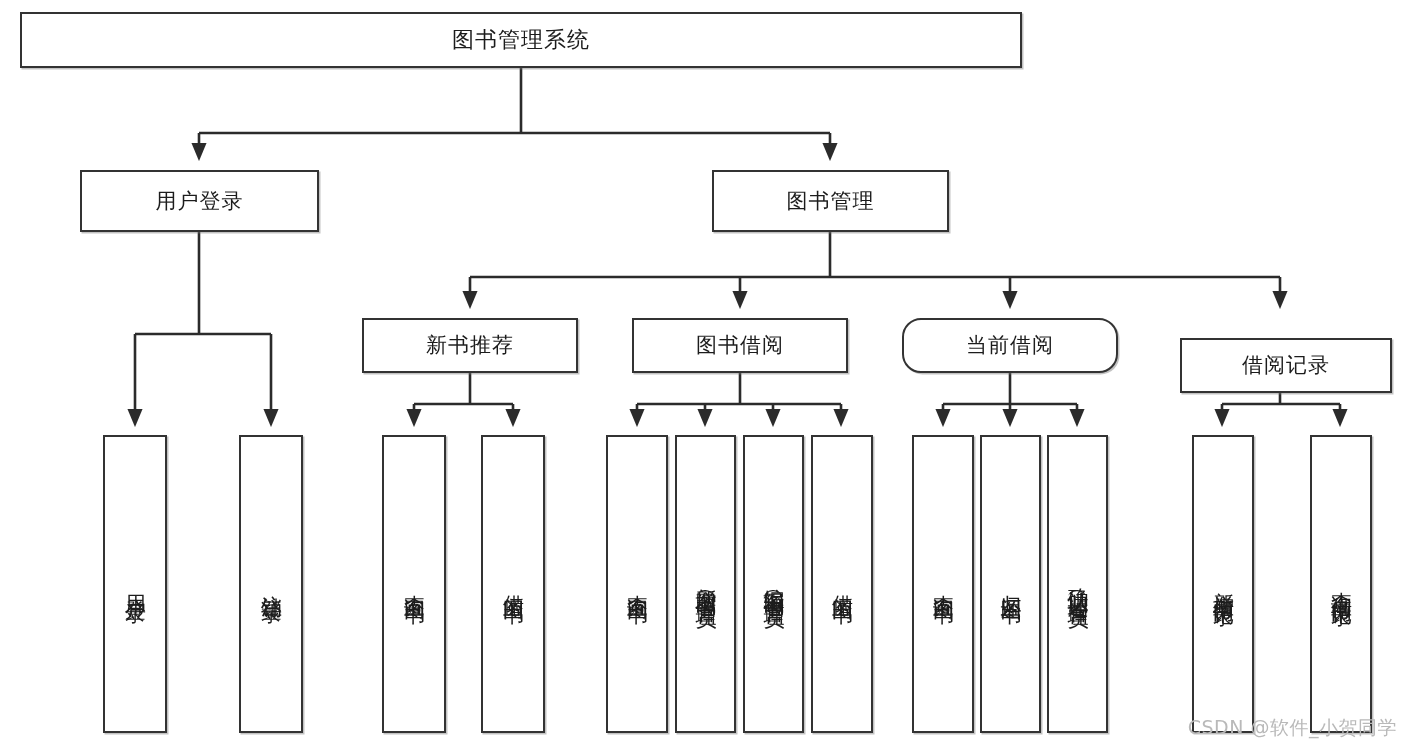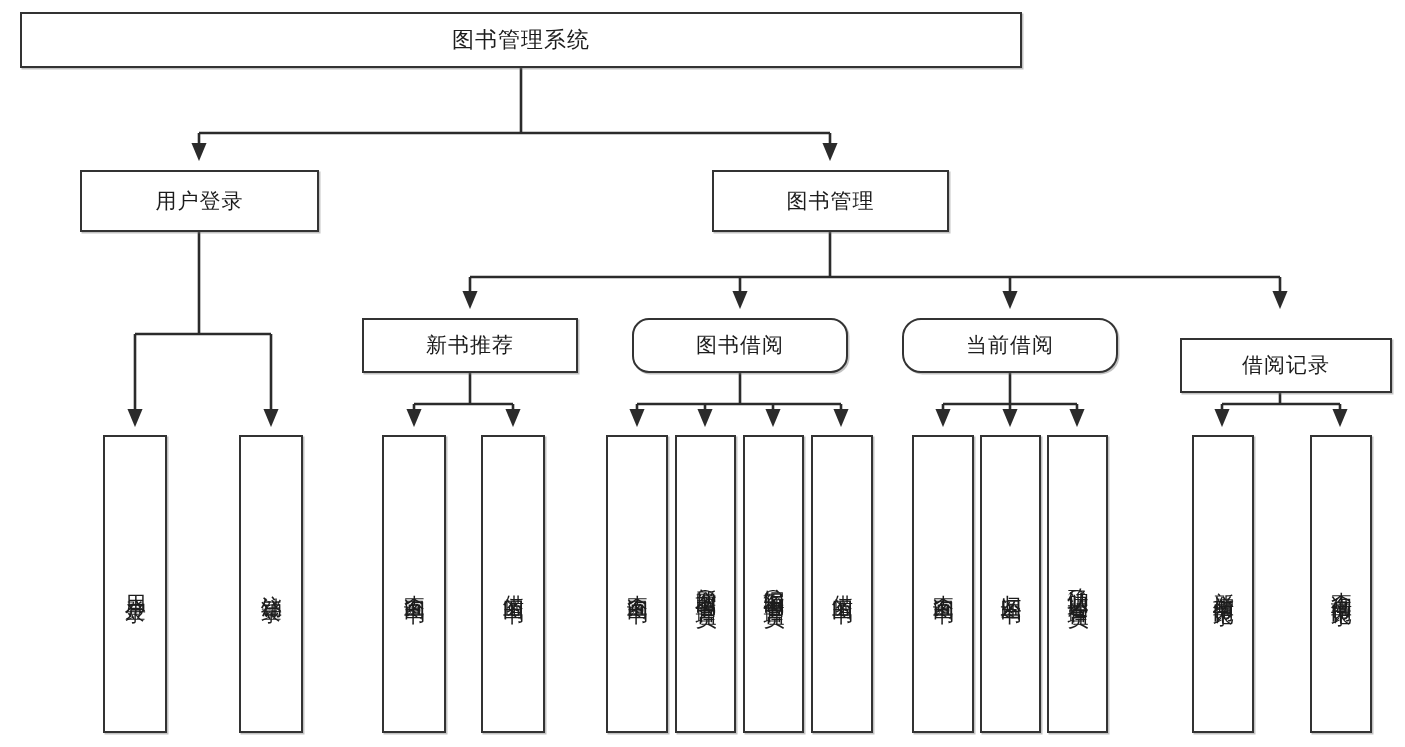--- a/index.html
+++ b/index.html
@@ -126,21 +126,21 @@
   <div class="node" style="left:80px; top:170px; width:239px; height:62px;">
     <span class="lbl">用户登录</span>
   </div>
   <div class="node" style="left:362px; top:318px; width:216px; height:55px;">
     <span class="lbl">新书推荐</span>
   </div>
 
   <div class="node" style="left:712px; top:170px; width:237px; height:62px;">
     <span class="lbl">图书管理</span>
   </div>
-  <div class="node" style="left:632px; top:318px; width:216px; height:55px;border-radius:17px;">
+  <div class="node" style="left:632px; top:318px; width:216px; height:55px;">
     <span class="lbl">图书借阅</span>
   </div>
   <div class="node" style="left:902px; top:318px; width:216px; height:55px;border-radius:19px;">
     <span class="lbl">当前借阅</span>
   </div>
   <div class="node" style="left:1172px; top:338px; width:212px; height:55px;margin-left:8px;">
     <span class="lbl">借阅记录</span>
   </div>
 
   <div class="node vert" style="left:103px; top:435px; width:64px; height:298px;">
@@ -180,14 +180,15 @@
     <span class="lbl">确认归还（管理员）</span>
   </div>
 
   <div class="node vert" style="left:1192px; top:435px; width:62px; height:298px;">
     <span class="lbl">新增借阅记录</span>
   </div>
   <div class="node vert" style="left:1310px; top:435px; width:62px; height:298px;">
     <span class="lbl">查询借阅记录</span>
   </div>
 
+  <div class="watermark">CSDN @软件_小贺同学</div>
 
 </div>
 
 </body></html>

